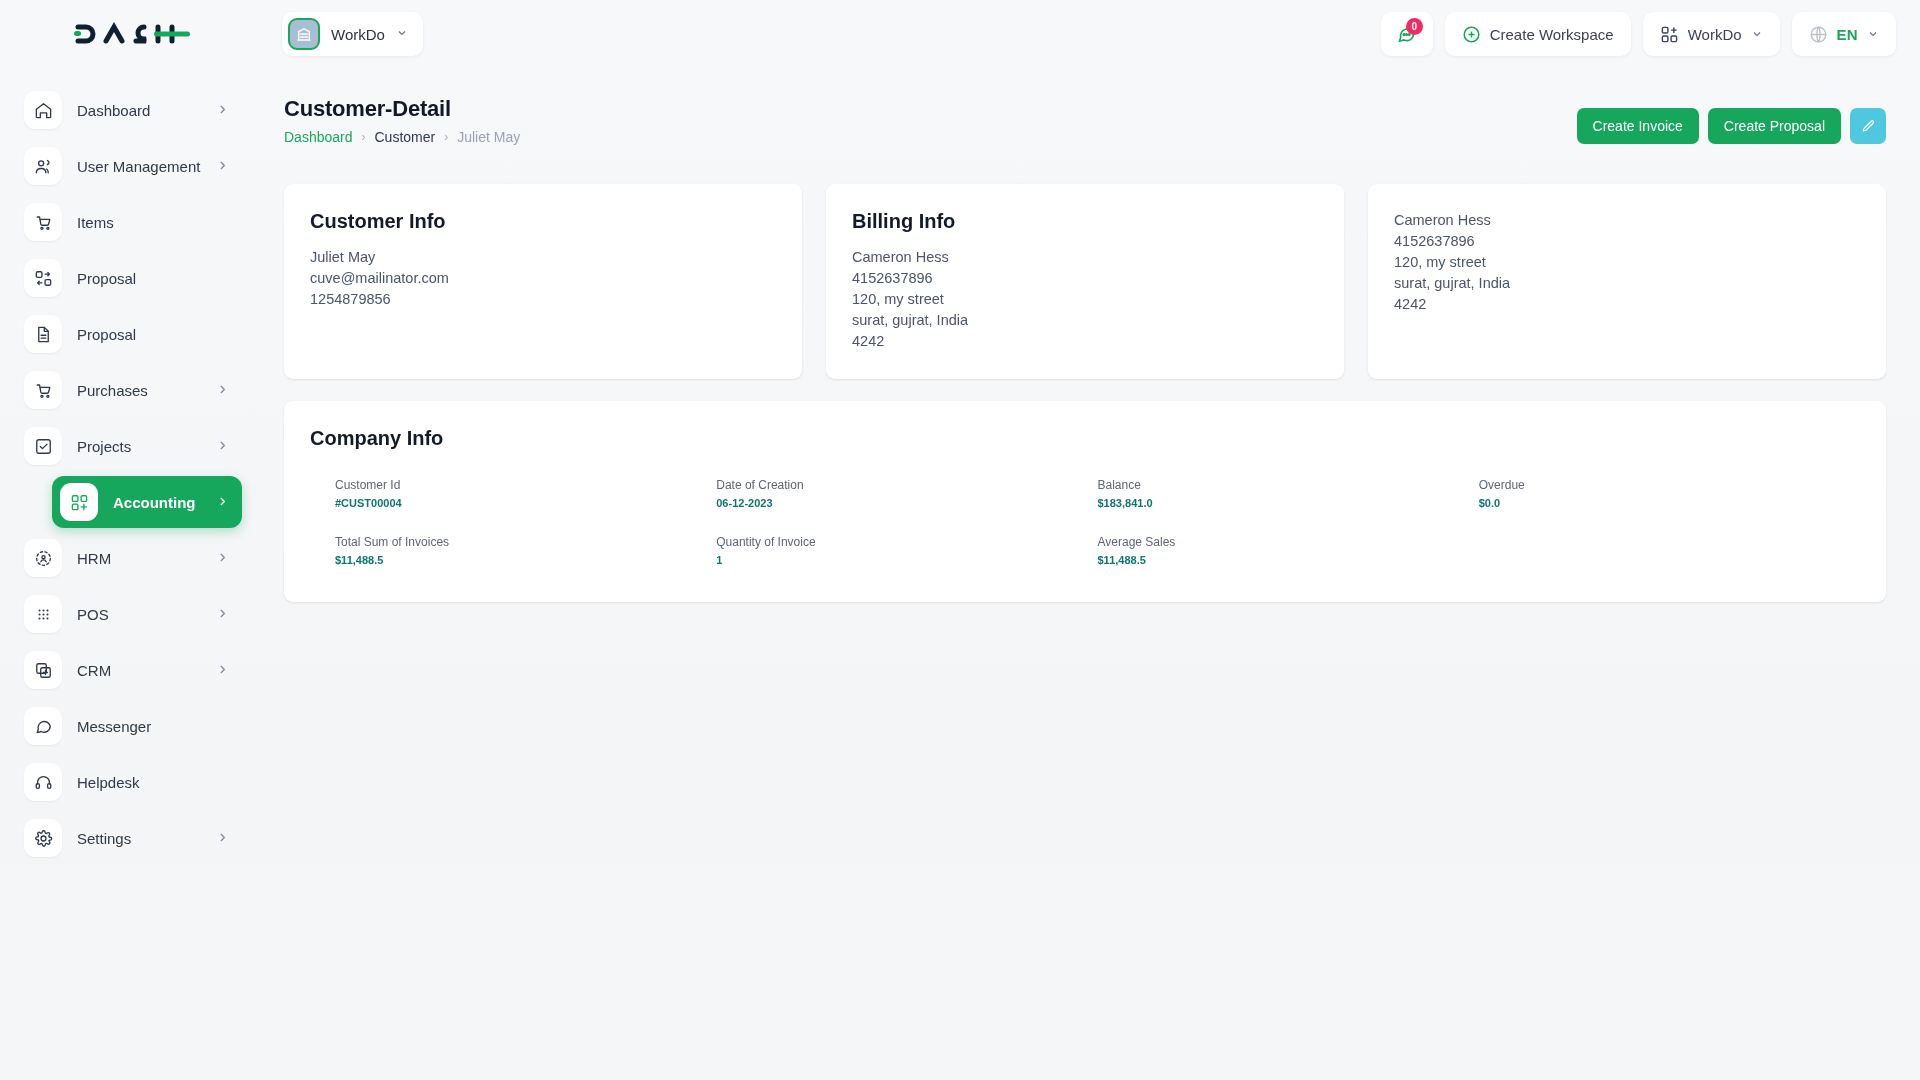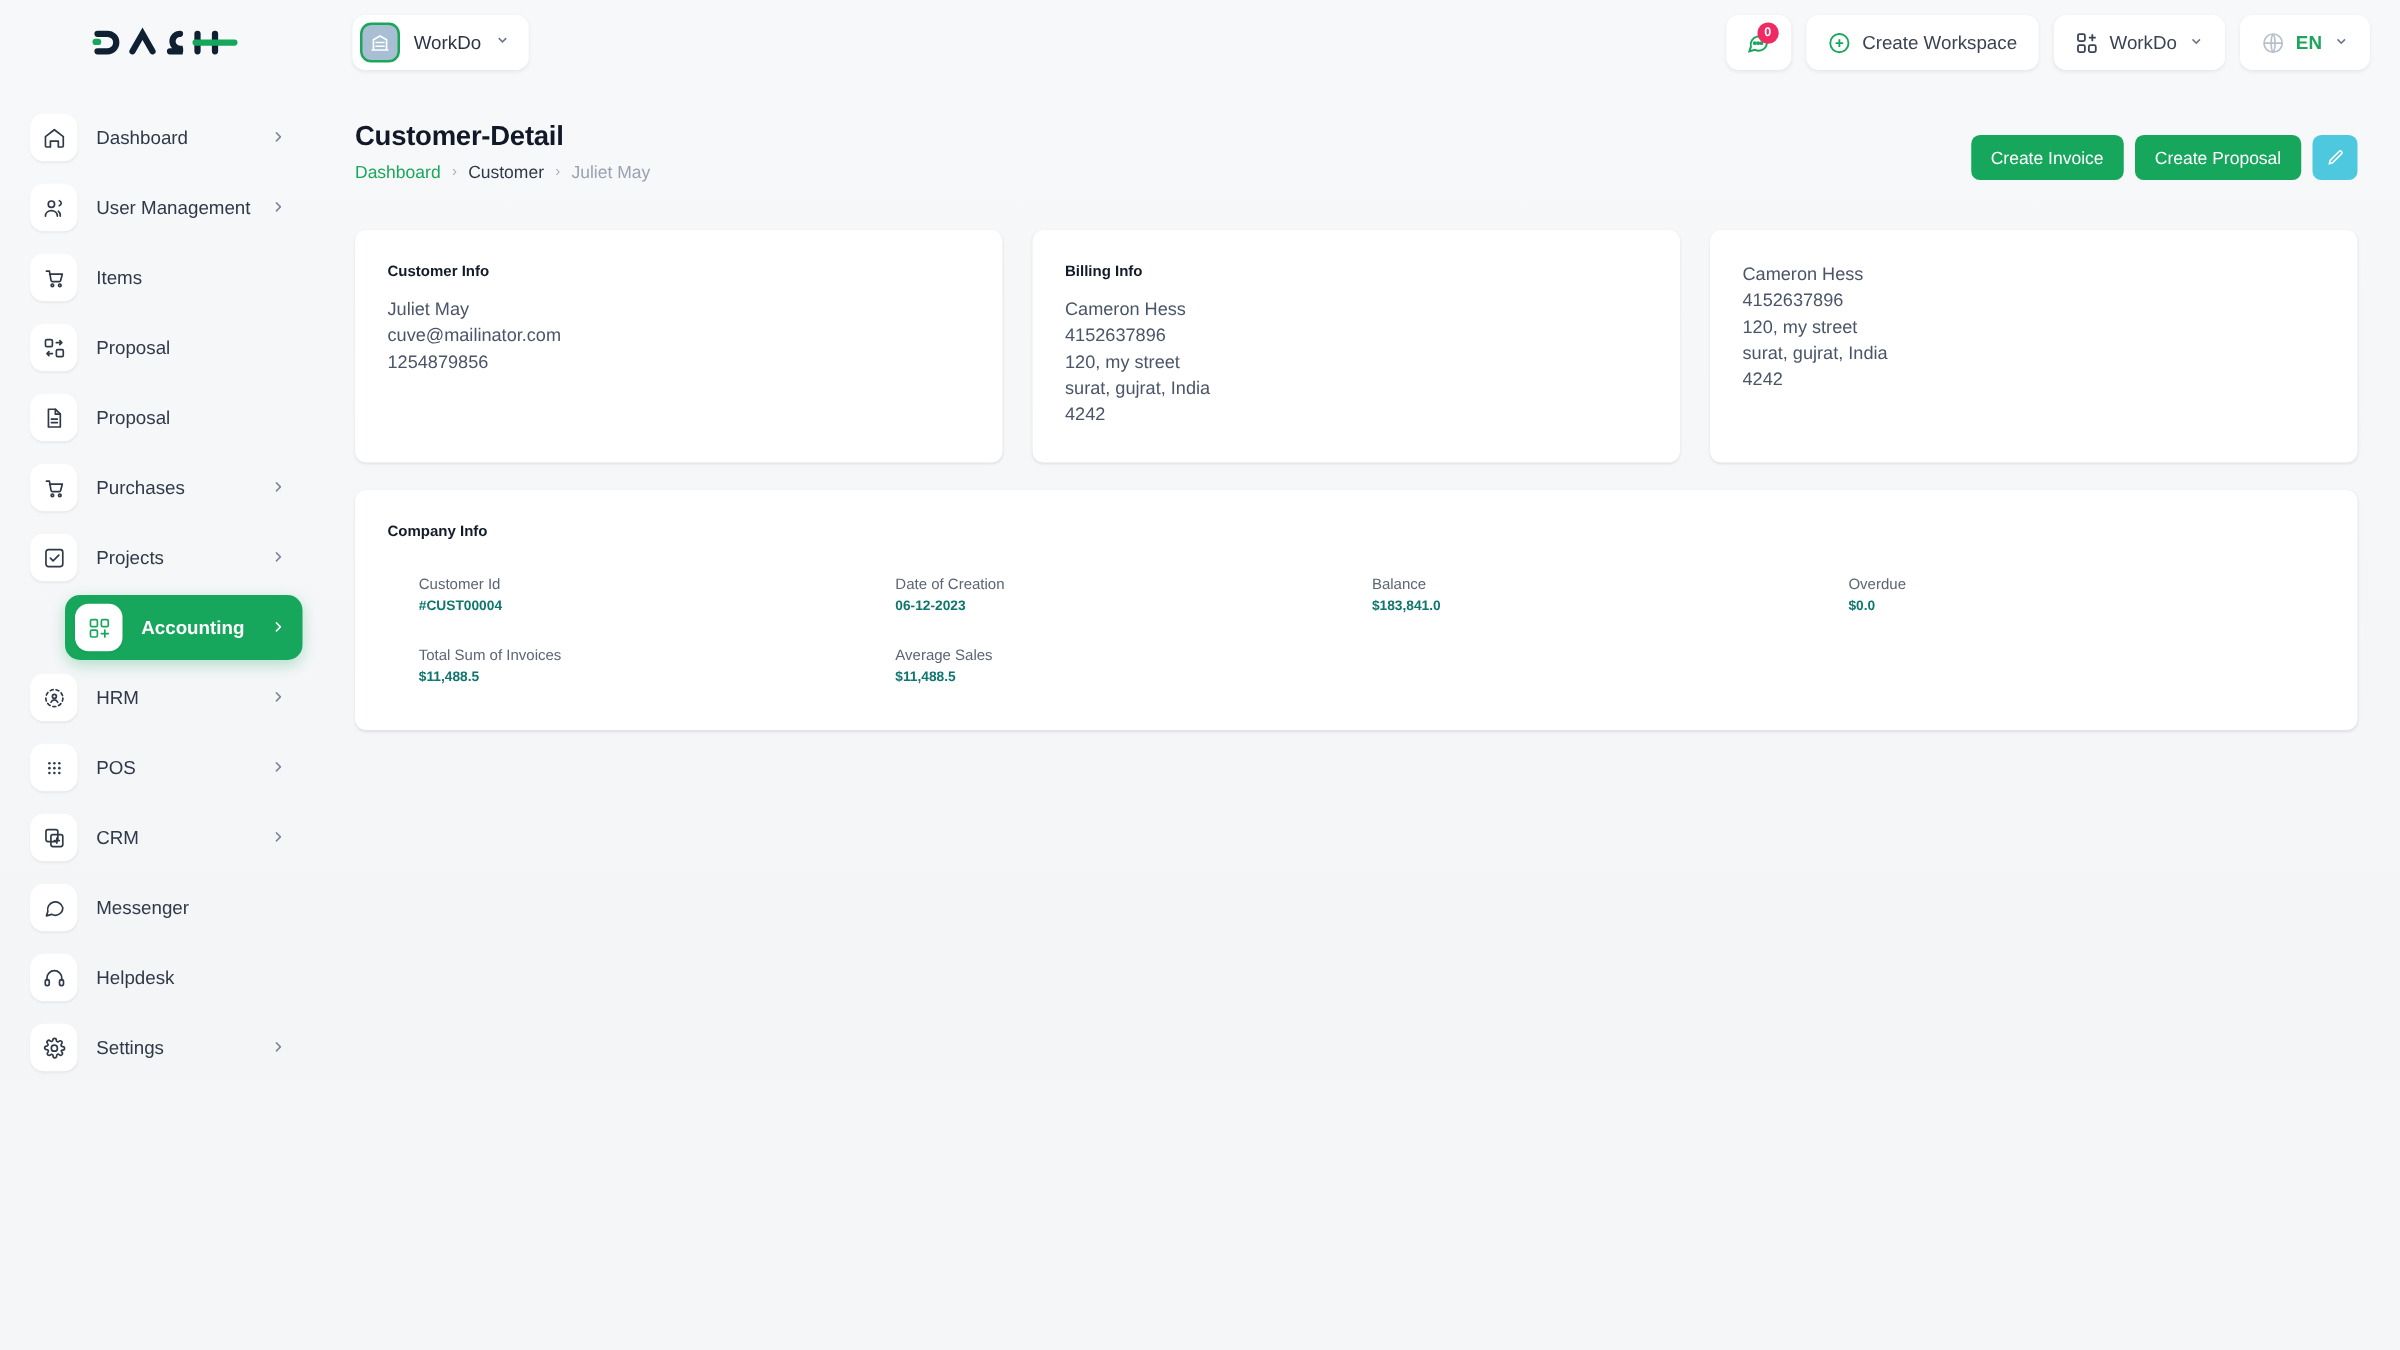--- a/index.html
+++ b/index.html
@@ -237,21 +237,21 @@
     gap: 24px;
   }
   .card {
     background: #ffffff;
     border-radius: 9px;
     box-shadow: 0 1px 3px rgba(16,24,40,.06), 0 1px 2px rgba(16,24,40,.04);
     flex: 1;
     padding: 26px 26px 22px 26px;
   }
   .card-title {
-    font-size: 12px;
+    font-size: 20px;
     font-weight: 700;
     color: #131b29;
     margin-bottom: 14px;
   }
   .card-line {
     font-size: 14.5px;
     color: #4a5568;
     line-height: 21px;
   }
   .card-body { min-height: 110px; }
@@ -607,20 +607,24 @@
           </div>
           <div>
             <div class="ci-label">Overdue</div>
             <div class="ci-value">$0.0</div>
           </div>
           <div>
             <div class="ci-label">Total Sum of Invoices</div>
             <div class="ci-value">$11,488.5</div>
           </div>
           <div>
+            <div class="ci-label">Quantity of Invoice</div>
+            <div class="ci-value">1</div>
+          </div>
+          <div>
             <div class="ci-label">Average Sales</div>
             <div class="ci-value">$11,488.5</div>
           </div>
           <div></div>
         </div>
     </div>
 
   </div>
 </div>
 

